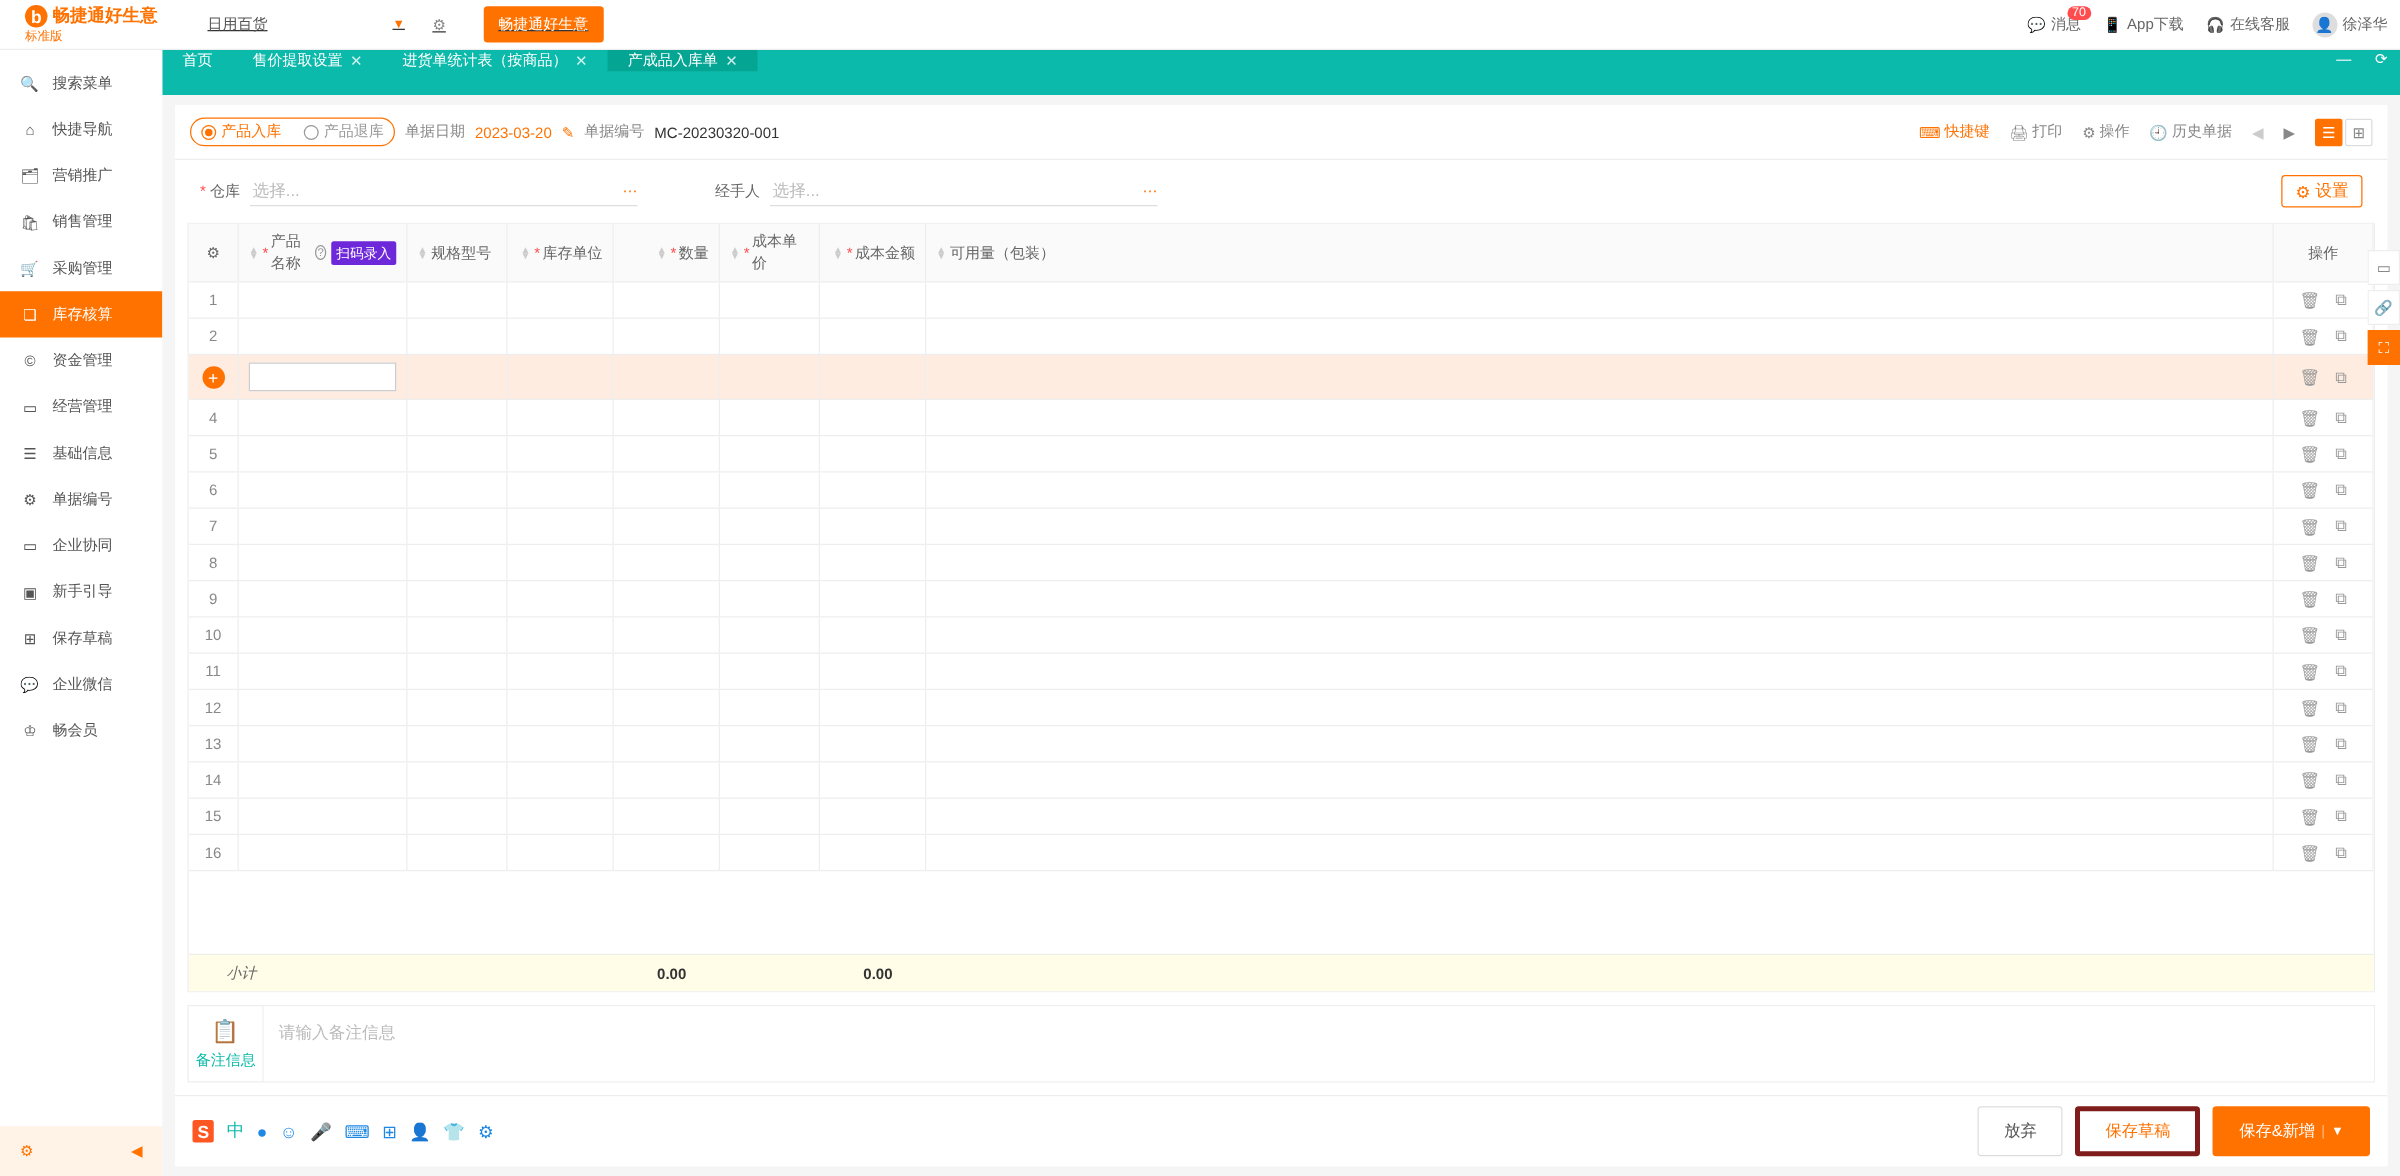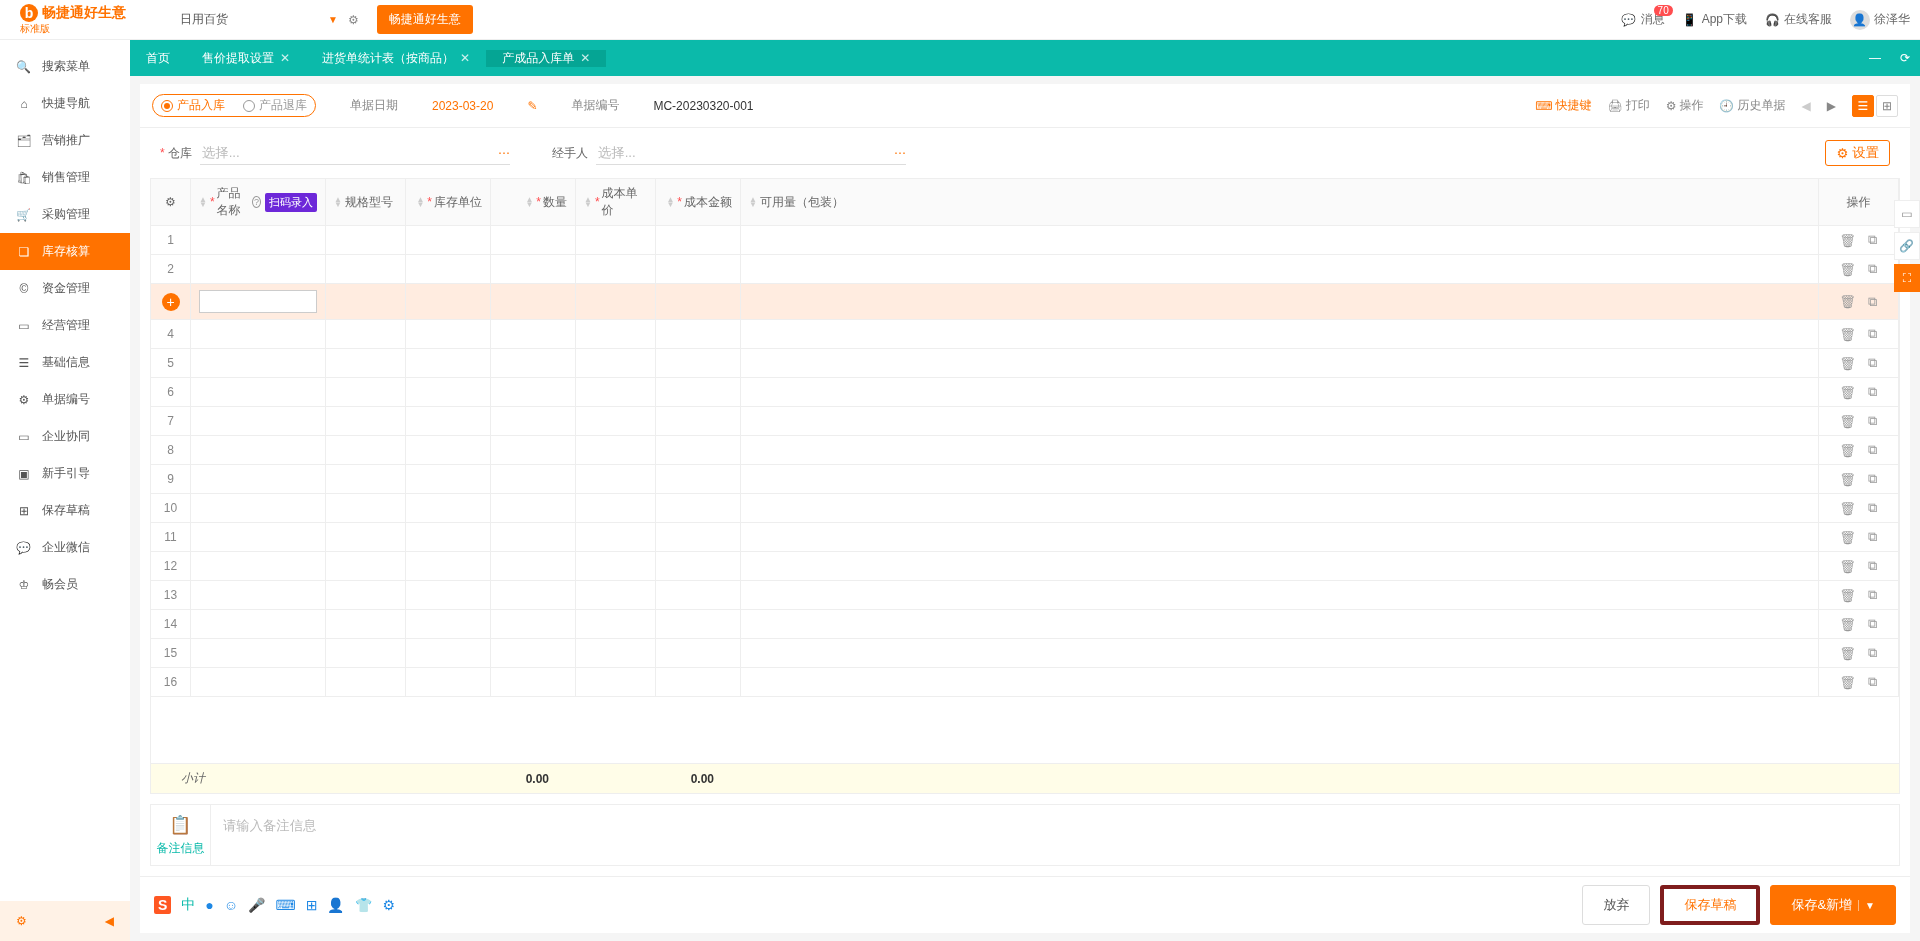--- a/index.html
+++ b/index.html
@@ -4,21 +4,21 @@
 <style>
 * { margin: 0; padding: 0; box-sizing: border-box; }
 body { font-family: "Microsoft YaHei", Arial, sans-serif; font-size: 12px; color: #333; background: #f5f5f5; overflow: hidden; }
 
 
 .top-header { height: 40px; background: #fff; display: flex; align-items: center; padding: 0 10px; border-bottom: 1px solid #eee; }
 .logo-area { display: flex; flex-direction: column; padding: 0 10px; color: #ff7200; }
 .logo-area .brand { display: flex; align-items: center; font-size: 14px; font-weight: bold; gap: 4px; }
 .logo-area .edition { font-size: 10px; color: #ff7200; }
 .logo-icon { width: 18px; height: 18px; background: #ff7200; border-radius: 50%; display: inline-flex; align-items: center; justify-content: center; color: #fff; font-weight: bold; }
-.selector-area { display: flex; align-items: center; gap: 10px; margin-left: 44px; }
+.selector-area { display: flex; align-items: center; gap: 22px; margin-left: 30px; text-decoration: underline; }
 .category-select { color: #555; display: flex; align-items: center; gap: 100px; cursor: pointer; }
 .caret-down { color: #ff7200; font-size: 10px; }
 .gear-small { color: #888; cursor: pointer; }
 .tryout-btn { background: #ff7200; color: #fff; padding: 6px 12px; border-radius: 3px; border: none; cursor: pointer; margin-left: 8px; font-size: 12px; }
 .header-right { margin-left: auto; display: flex; align-items: center; gap: 18px; color: #666; }
 .header-right .item { display: flex; align-items: center; gap: 4px; cursor: pointer; position: relative; }
 .badge-msg { position: absolute; top: -6px; right: -8px; background: #ff4d4f; color: #fff; border-radius: 8px; padding: 0 4px; font-size: 10px; }
 .avatar { width: 20px; height: 20px; border-radius: 50%; background: #ddd; display: inline-flex; align-items: center; justify-content: center; color: #aaa; }
 
 
@@ -27,48 +27,48 @@
 
 .sidebar { width: 130px; background: #fff; display: flex; flex-direction: column; }
 .sidebar-top { flex: 1; overflow-y: auto; padding-top: 8px; }
 .nav-item { display: flex; align-items: center; gap: 10px; padding: 10px 16px; color: #555; cursor: pointer; }
 .nav-item.active { background: #ff7200; color: #fff; }
 .nav-item .nav-icon { width: 16px; text-align: center; color: inherit; }
 .sidebar-bottom { height: 40px; background: #fff2e6; display: flex; align-items: center; justify-content: space-between; padding: 0 16px; color: #ff7200; }
 
 
 .main { flex: 1; display: flex; flex-direction: column; background: #f5f5f5; min-width: 0; }
-.tabs-bar { height: 36px; background: #0bbaaa; display: flex; align-items: center; color: #fff; }
+.tabs-bar { height: 36px; background: #0bbaaa; display: flex; align-items: flex-start; color: #fff; }
 .tab { display: flex; align-items: center; gap: 6px; padding: 0 16px; cursor: pointer; white-space: nowrap; }
 .tab.active { background: #05a594; }
 .tab .close { font-size: 12px; opacity: .8; }
 .tabs-actions { margin-left: auto; display: flex; align-items: center; }
 .tabs-actions .tab-act { width: 30px; display: flex; align-items: center; justify-content: center; cursor: pointer; }
 
 
 .content { flex: 1; background: #fff; margin: 8px 10px; display: flex; flex-direction: column; min-height: 0; }
-.toolbar { display: flex; align-items: center; padding: 10px 12px; border-bottom: 1px solid #eee; gap: 34px; }
+.toolbar { display: flex; align-items: center; padding: 10px 12px; border-bottom: 1px solid #eee; gap: 8px; }
 .radio-group { display: flex; align-items: center; gap: 6px; border: 1px solid #ff7200; border-radius: 12px; padding: 1px 2px; }
 .radio-opt { display: flex; align-items: center; gap: 4px; padding: 1px 6px; cursor: pointer; color: #999; }
 .radio-opt.active { color: #ff7200; }
 .radio-dot { width: 12px; height: 12px; border-radius: 50%; border: 1px solid currentColor; display: inline-flex; align-items: center; justify-content: center; }
 .radio-opt.active .radio-dot::after { content: ""; width: 6px; height: 6px; background: #ff7200; border-radius: 50%; }
 .meta-label { color: #888; }
 .meta-val.date { color: #ff7200; }
 .meta-val { color: #333; }
 .edit-icon { color: #ff7200; cursor: pointer; }
 .toolbar-right { margin-left: auto; display: flex; align-items: center; gap: 16px; color: #888; }
 .toolbar-right .tb-item { display: flex; align-items: center; gap: 3px; cursor: pointer; }
 .toolbar-right .orange { color: #ff7200; }
 .view-toggle { display: flex; gap: 2px; }
 .view-toggle .vt { width: 22px; height: 22px; display: flex; align-items: center; justify-content: center; border: 1px solid #ddd; cursor: pointer; border-radius: 2px; color: #888; }
 .view-toggle .vt.active { background: #ff7200; color: #fff; border-color: #ff7200; }
 
 
-.form-row { display: flex; align-items: center; padding: 12px 20px; gap: 40px; }
+.form-row { display: flex; align-items: center; padding: 12px 20px; gap: 60px; }
 .form-group { display: flex; align-items: center; gap: 8px; }
 .form-label { color: #666; }
 .form-label::before { content: "* "; color: #ff4d4f; }
 .form-label.no-req::before { content: ""; }
 .form-input { width: 310px; border: none; border-bottom: 1px solid #ddd; padding: 4px 2px; outline: none; color: #333; }
 .form-input::placeholder { color: #bbb; }
 .form-more { color: #ff7200; margin-left: -20px; cursor: pointer; letter-spacing: 2px; }
 .settings-btn { margin-left: auto; border: 1px solid #ff7200; color: #ff7200; background: #fff; padding: 3px 10px; border-radius: 3px; cursor: pointer; display: flex; align-items: center; gap: 4px; }
 
 

